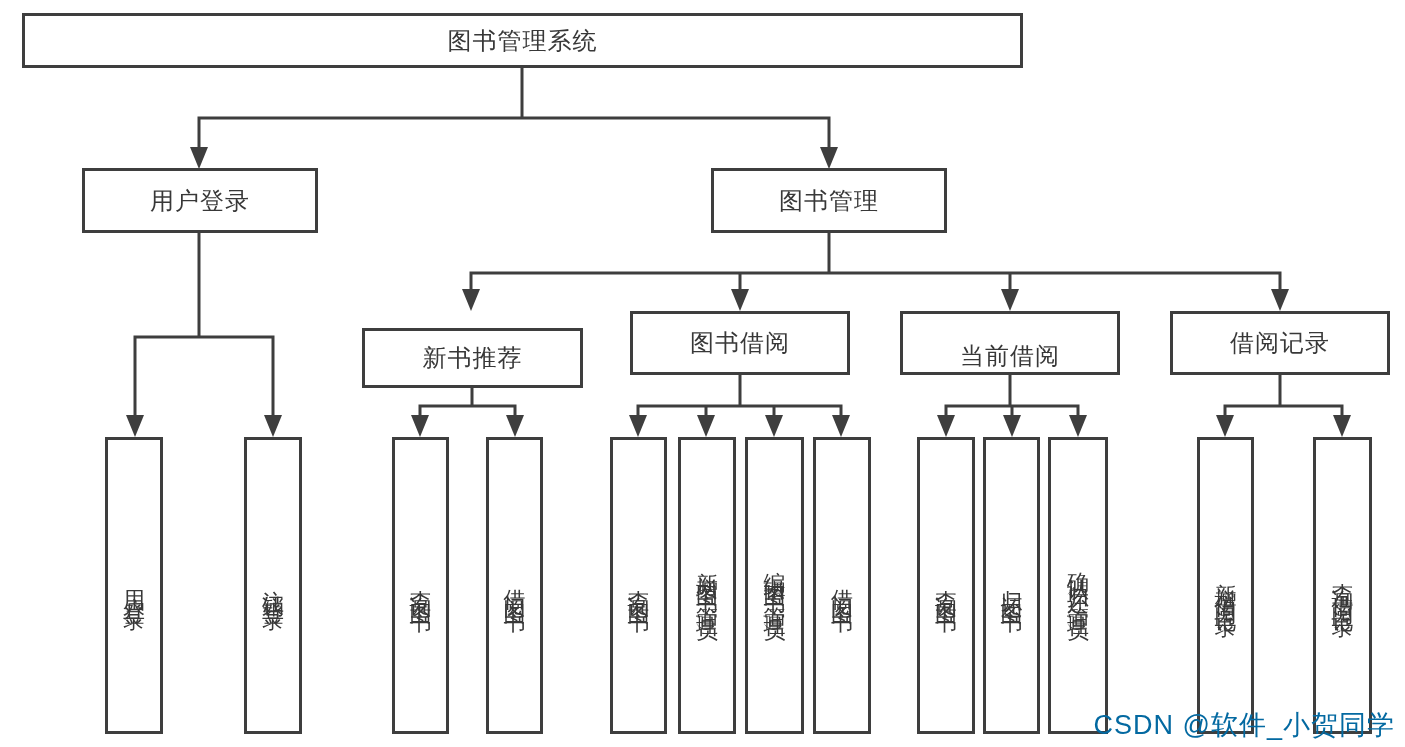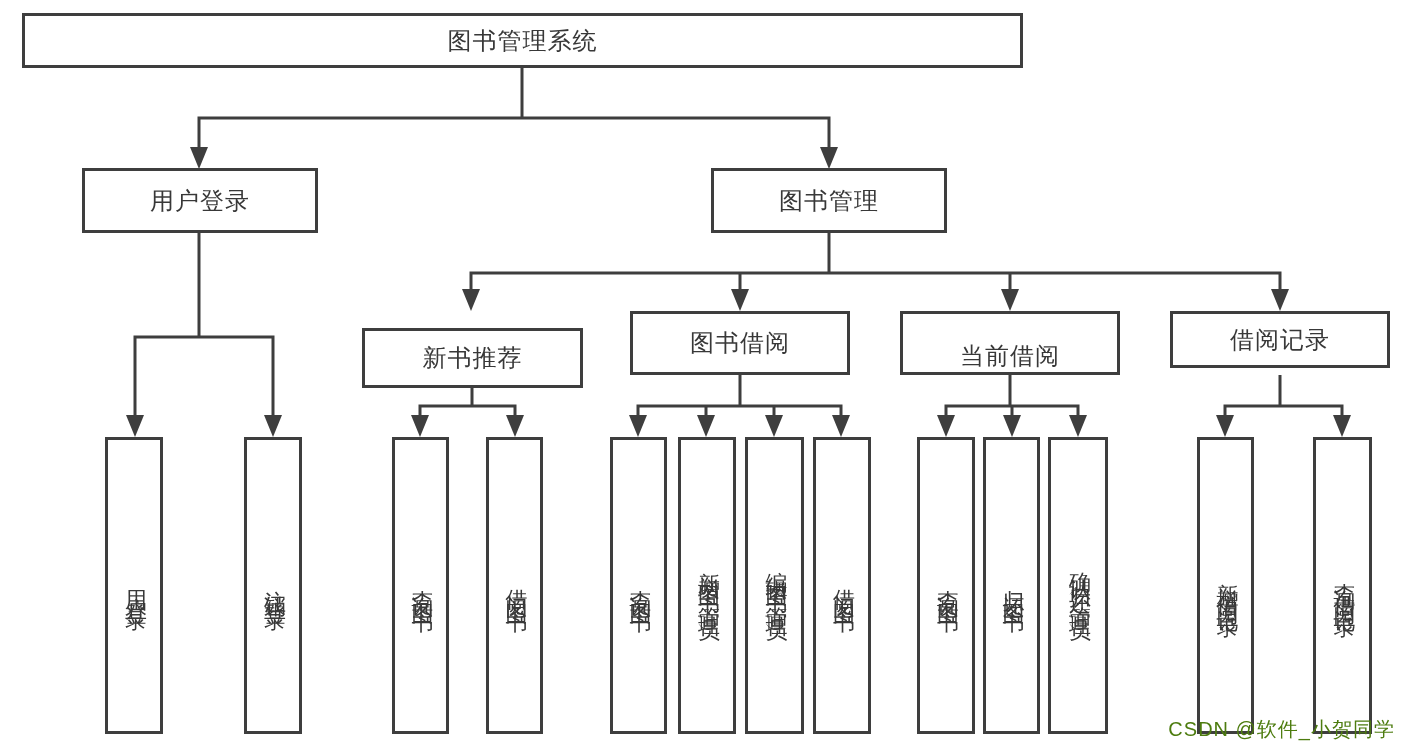--- a/index.html
+++ b/index.html
@@ -16,48 +16,47 @@
   .arrowhead { fill: #3e3e3e; stroke: none; }
   .node {
     position: absolute;
     box-sizing: border-box;
     border: 3px solid #3e3e3e;
     background: #ffffff;
     display: flex;
     align-items: center;
     justify-content: center;
     color: #383838;
-    font-family: Liberation Mono, monospace;
   }
   .node.h { font-size: 24px; letter-spacing: 1px; }
   .node.v span {
     writing-mode: vertical-rl;
     text-orientation: mixed;
     font-size: 22px;
     line-height: 1;
     letter-spacing: 7px;
   }
   .watermark {
     position: absolute;
     right: 10px;
     bottom: 4px;
-    font-size: 20px;
-    color: #4d7c0f;
+    font-size: 27px;
+    color: #0369a1;
     letter-spacing: 1px;
     z-index: 5;
     white-space: nowrap;
   }
   
   #n-root            { left: 22px;   top: 13px;  width: 1001px; height: 55px; }
   #n-user-login      { left: 82px;   top: 168px; width: 236px;  height: 65px; }
   #n-book-mgmt       { left: 711px;  top: 168px; width: 236px;  height: 65px; text-align: right; }
   #n-new-book-rec    { left: 362px;  top: 328px; width: 221px;  height: 60px; }
   #n-book-borrow     { left: 630px;  top: 311px; width: 220px;  height: 64px; }
   #n-current-borrow  { left: 900px;  top: 311px; width: 220px;  height: 64px; align-items: flex-end; }
-  #n-borrow-record   { left: 1170px; top: 311px; width: 220px;  height: 57px; }
+  #n-borrow-record   { left: 1170px; top: 311px; width: 220px;  height: 64px; }
   .node.v            { top: 437px; height: 297px; width: 58px; }
   #n-login-leaf      { left: 105px; }
   #n-logout-leaf     { left: 244px; }
   #n-rec-query-book  { left: 392px;  width: 57px; }
   #n-rec-borrow-book { left: 486px;  width: 57px; }
   #n-bb-query-book   { left: 610px;  width: 57px; }
   #n-bb-add-book     { left: 678px;  width: 58px; }
   #n-bb-edit-book    { left: 745px;  width: 59px; }
   #n-bb-borrow-book  { left: 813px;  width: 58px; }
   #n-cb-query-book   { left: 917px;  width: 58px; }

